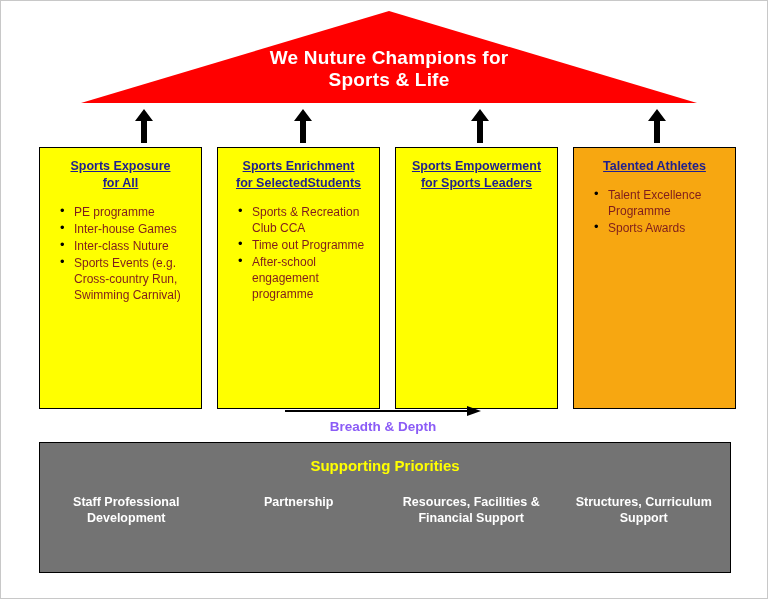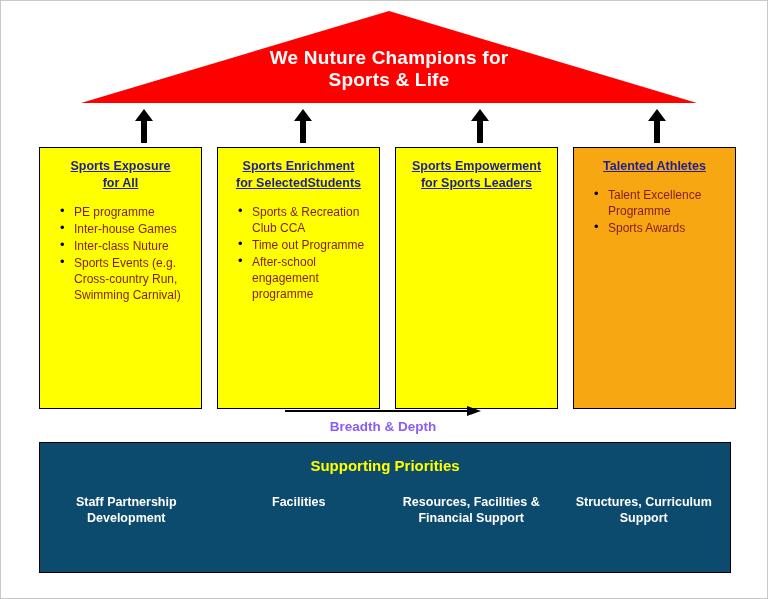--- a/index.html
+++ b/index.html
@@ -120,21 +120,21 @@
     color: #8b5cf6;
   }
 
   
   #base {
     position: absolute;
     left: 38px;
     top: 441px;
     width: 692px;
     height: 131px;
-    background: #0c4a6e;
+    background: #737373;
     border: 1px solid #000000;
     box-sizing: border-box;
   }
   #base-title {
     text-align: center;
     color: #ffff00;
     font-weight: bold;
     font-size: 15px;
     margin-top: 14px;
   }
@@ -235,20 +235,20 @@
     <svg id="breadth-arrow" width="200" height="12" viewBox="0 0 200 12">
       <line x1="2" y1="6" x2="186" y2="6" stroke="#000000" stroke-width="2"></line>
       <polygon points="198,6 184,1 184,11" fill="#000000"></polygon>
     </svg>
     <div id="breadth-label">Breadth &amp; Depth</div>
   </div>
 
   <div id="base">
     <div id="base-title">Supporting Priorities</div>
     <div id="base-items">
-      <div class="base-item">Staff Partnership Development</div>
-      <div class="base-item">Facilities</div>
+      <div class="base-item">Staff Professional Development</div>
+      <div class="base-item">Partnership</div>
       <div class="base-item">Resources, Facilities &amp; Financial Support</div>
       <div class="base-item">Structures, Curriculum Support</div>
     </div>
   </div>
 
 </div>
 
 </body></html>

